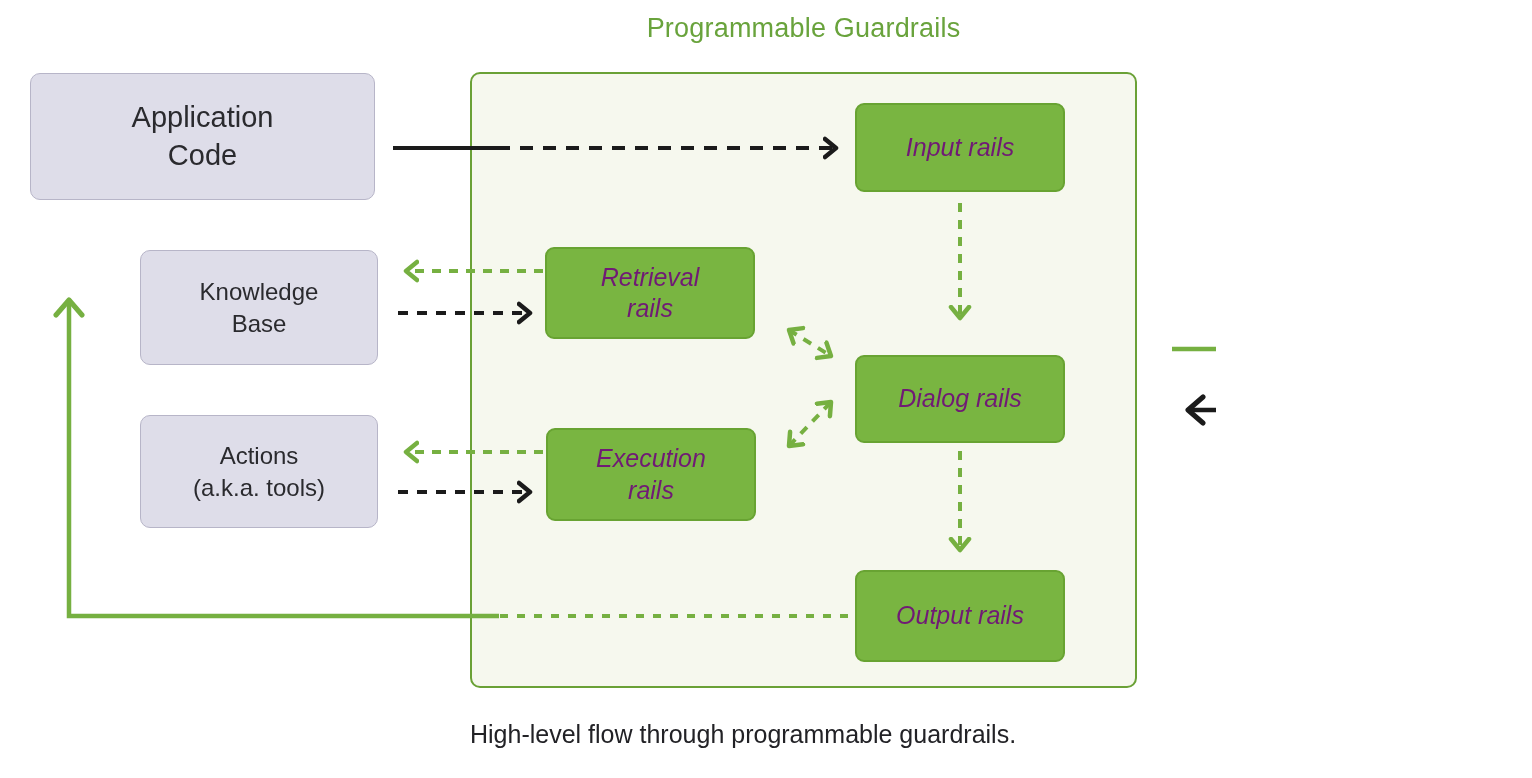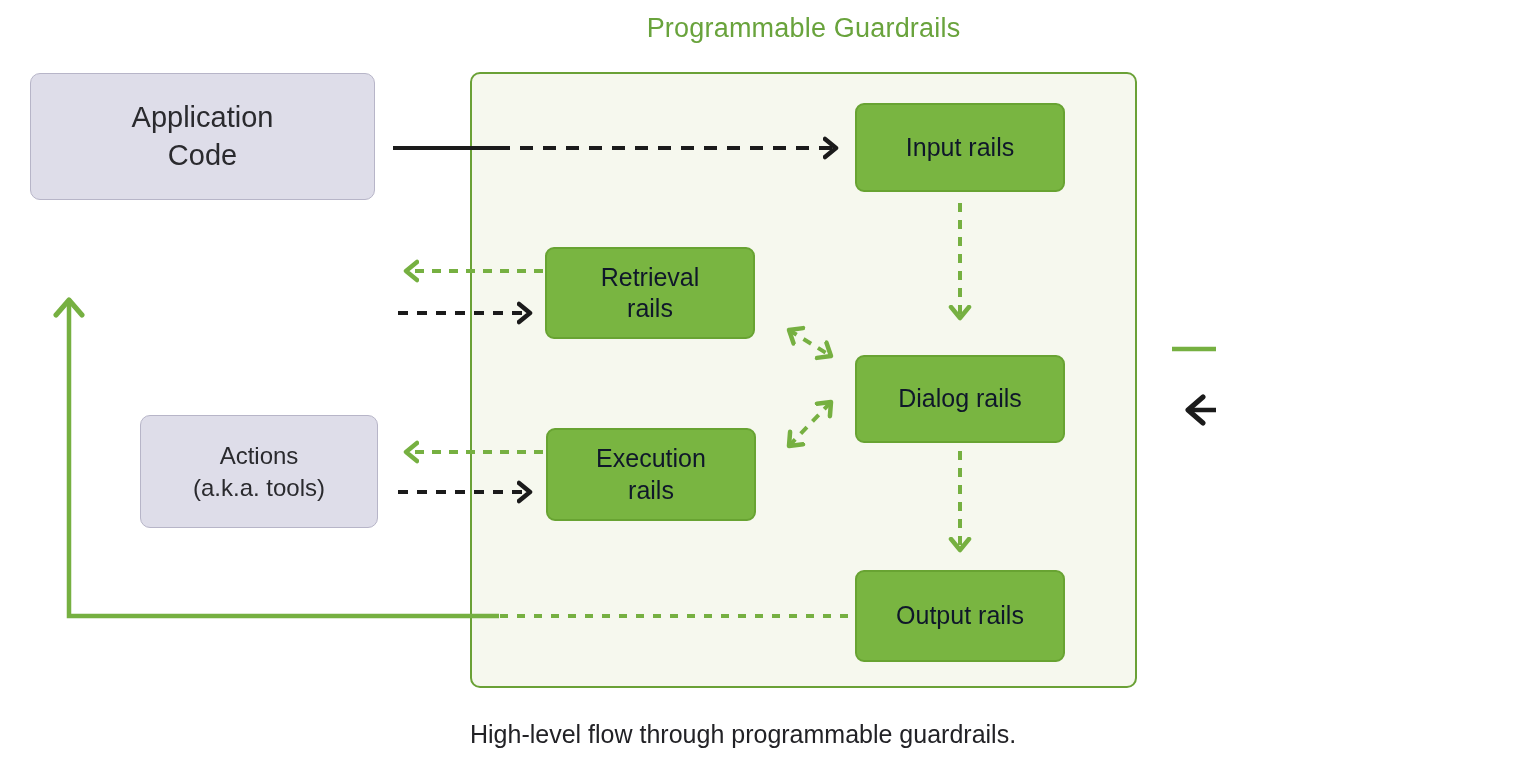--- a/index.html
+++ b/index.html
@@ -59,25 +59,26 @@
 
   .rail {
     background: var(--rail-green, #79b541);
     border: 2px solid var(--rail-green-border, #68a332);
     border-radius: 9px;
     box-sizing: border-box;
     display: flex;
     flex-direction: column;
     align-items: center;
     justify-content: center;
-    color: #0f172a;
+    color: #701a75;
     text-align: center;
     font-size: 25px;
     line-height: 1.25;
     z-index: 3;
+    font-style: italic;
   }
   .rail-input     { left: 855px; top: 103px; width: 210px; height: 89px; }
   .rail-retrieval { left: 545px; top: 247px; width: 210px; height: 92px; }
   .rail-dialog    { left: 855px; top: 355px; width: 210px; height: 88px; }
   .rail-execution { left: 546px; top: 428px; width: 210px; height: 93px; }
   .rail-output    { left: 855px; top: 570px; width: 210px; height: 92px; }
 
   .caption {
     top: 720px;
     left: 470px;
@@ -154,20 +155,24 @@
 
     <path d="M848,616 L497,616" class="st-green w4 dash-green2"></path>
     <path d="M499,616 L69,616 L69,300" class="st-green w45" marker-end="url(#ah-green-big)"></path>
   </svg>
 
   <div class="abs ext-node node-app">
     <span>Application</span>
     <span>Code</span>
   </div>
 
+  <div class="abs ext-node node-kb">
+    <span>Knowledge</span>
+    <span>Base</span>
+  </div>
 
   <div class="abs ext-node node-act">
     <span>Actions</span>
     <span>(a.k.a. tools)</span>
   </div>
 
   <div class="abs ext-node node-llm">
     <span>LLM</span>
   </div>
 

